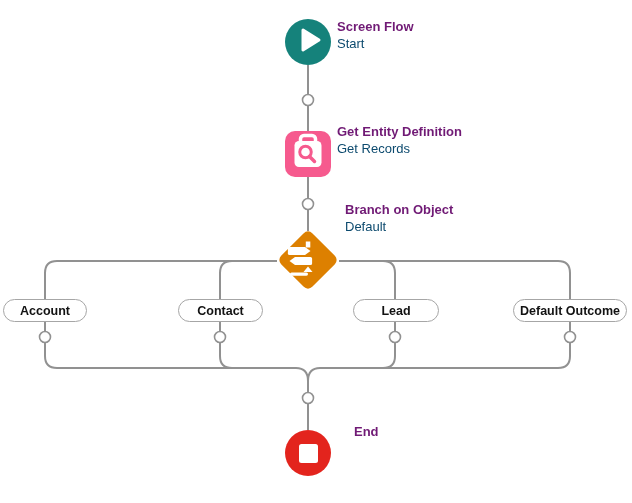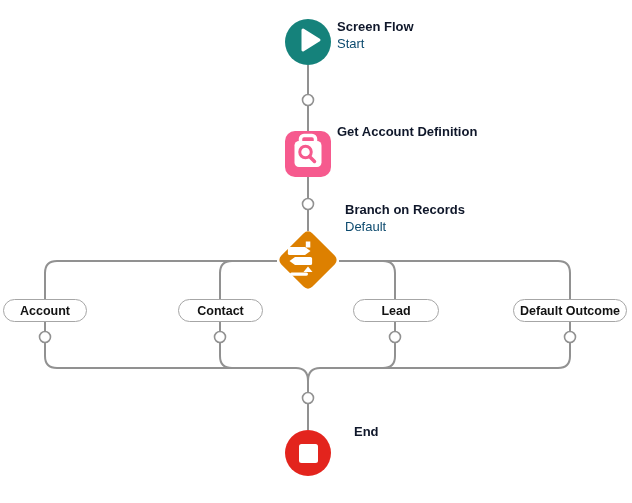--- a/index.html
+++ b/index.html
@@ -9,21 +9,21 @@
   }
   .connectors{position:absolute;left:0;top:0;}
   .node{position:absolute;display:flex;align-items:center;justify-content:center;}
   .node-circle{width:46px;height:46px;border-radius:50%;}
   .node-square{width:46px;height:46px;border-radius:10px;}
   .start-node{background:#15827b;}
   .get-node{background:#f65a8e;}
   .end-node{background:#e3241d;}
   .stop-square{width:19px;height:19px;background:#ffffff;border-radius:2.5px;}
   .label{position:absolute;}
-  .label .title{font-size:13px;font-weight:bold;color:#0f172a;line-height:17px;white-space:nowrap;}
+  .label .title{font-size:13px;font-weight:bold;color:#701a75;line-height:17px;white-space:nowrap;}
   .label .subtitle{font-size:13px;color:#0c4a6e;line-height:17px;white-space:nowrap;}
   .pill{
     position:absolute;top:299px;height:23px;box-sizing:border-box;
     background:#ffffff;border:1.5px solid #a6a6a6;border-radius:12px;
     display:flex;align-items:center;justify-content:center;
     font-size:12.5px;font-weight:bold;color:#121212;white-space:nowrap;
   }
 </style>
 </head>
 <body>
@@ -71,39 +71,40 @@
     <span>
       <svg width="46" height="46" viewBox="0 0 46 46">
         <rect x="15.5" y="6.5" width="15" height="10" rx="3.5" fill="none" stroke="#ffffff" stroke-width="3.5"></rect>
         <rect x="9.5" y="12" width="27" height="26" rx="4.5" fill="#ffffff"></rect>
         <circle cx="20.5" cy="23" r="5.75" fill="#ffffff" stroke="#f65a8e" stroke-width="3"></circle>
         <line x1="24.5" y1="27.5" x2="29.5" y2="32.5" stroke="#f65a8e" stroke-width="3.5" stroke-linecap="round"></line>
       </svg>
     </span>
   </div>
   <div class="label" style="left:337px;top:123px;">
-    <div class="title">Get Account Definition</div>
+    <div class="title">Get Entity Definition</div>
+    <div class="subtitle">Get Records</div>
   </div>
 
   <div class="node" style="left:276px;top:230px;width:64px;height:64px;">
     <span>
       <svg width="64" height="64" viewBox="0 0 64 64">
         <rect x="10" y="10" width="44" height="44" rx="6" transform="rotate(45 32 32)" fill="#dd8000"></rect>
         <g fill="#ffffff">
           <rect x="29.8" y="13.5" width="4.5" height="6"></rect>
           <path d="M13.5 19 H29 L34.5 23 L29 27 H13.5 A1.6 1.6 0 0 1 11.9 25.4 V20.6 A1.6 1.6 0 0 1 13.5 19 Z"></path>
           <path d="M34.5 29 H19 L13.5 33 L19 37 H34.5 A1.6 1.6 0 0 0 36.1 35.4 V30.6 A1.6 1.6 0 0 0 34.5 29 Z"></path>
           <path d="M32 38.5 L27.5 44 H36.5 Z"></path>
           <rect x="23" y="44.5" width="18" height="3.2" rx="1.6" transform="translate(-9 0)"></rect>
         </g>
       </svg>
     </span>
   </div>
   <div class="label" style="left:345px;top:201px;">
-    <div class="title">Branch on Records</div>
+    <div class="title">Branch on Object</div>
     <div class="subtitle">Default</div>
   </div>
 
   <div class="pill" style="left:3px;width:84px;">Account</div>
   <div class="pill" style="left:178px;width:85px;">Contact</div>
   <div class="pill" style="left:513px;width:114px;">Default Outcome</div>
   <div class="pill" style="left:353px;width:86px;">Lead</div>
 
   <div class="node node-circle end-node" style="left:285px;top:430px;">
     <span class="stop-square"></span>

